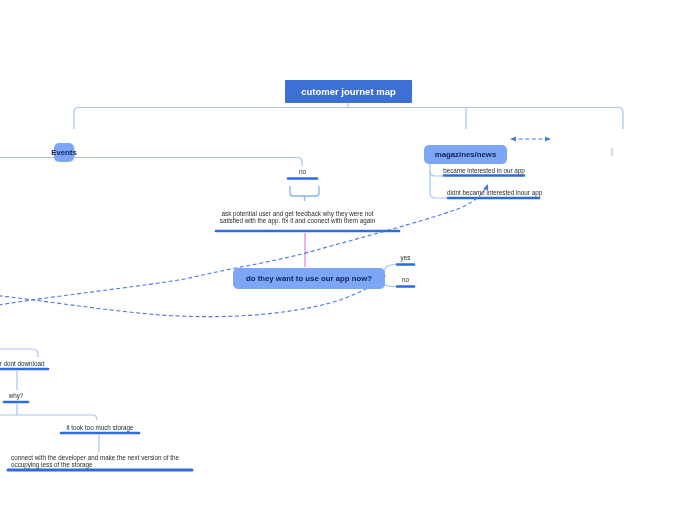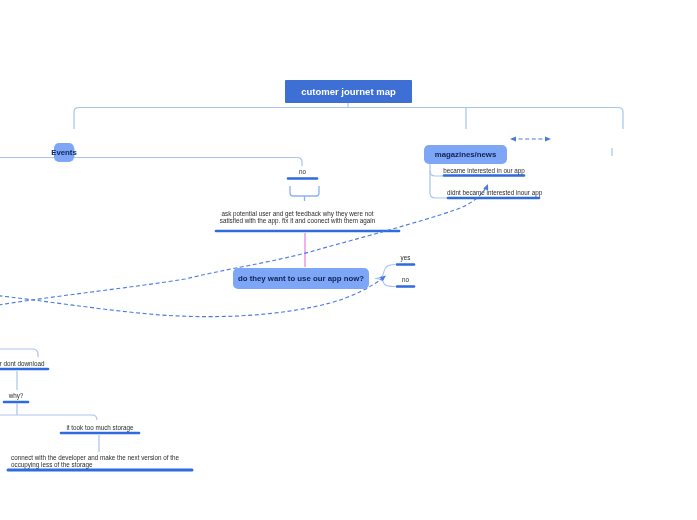--- a/index.html
+++ b/index.html
@@ -85,21 +85,21 @@
     </g>
   </svg>
 
   <div class="node root" style="left:285px;top:80px;width:127px;height:23px;">cutomer journet map</div>
 
   <div class="node lvl1" style="left:54px;top:143px;width:20px;height:19px;">Events</div>
 
   <div class="node lvl1" style="left:424px;top:129px;width:83px;height:19px;margin-top:16px;">magazines/news</div>
 
 
-  <div class="node lvl1" style="left:233px;top:268px;width:136px;height:21px;">do they want to use our app now?</div>
+  <div class="node lvl1" style="left:233px;top:268px;width:152px;height:21px;">do they want to use our app now?</div>
 
   <div class="lbl center" style="left:287px;top:167.5px;width:31px;">no</div>
 
   <div class="lbl center" style="left:443px;top:166.8px;width:82px;">became interested in our app</div>
 
   <div class="lbl center" style="left:447px;top:188.5px;width:93px;">didnt became interested inour app</div>
 
   <div class="lbl center" style="left:200px;top:209.8px;width:195px;">
     <div>ask potential user and get feedback why they were not</div>
     <div>satisfied with the app. fix it and coonect with them again</div>

